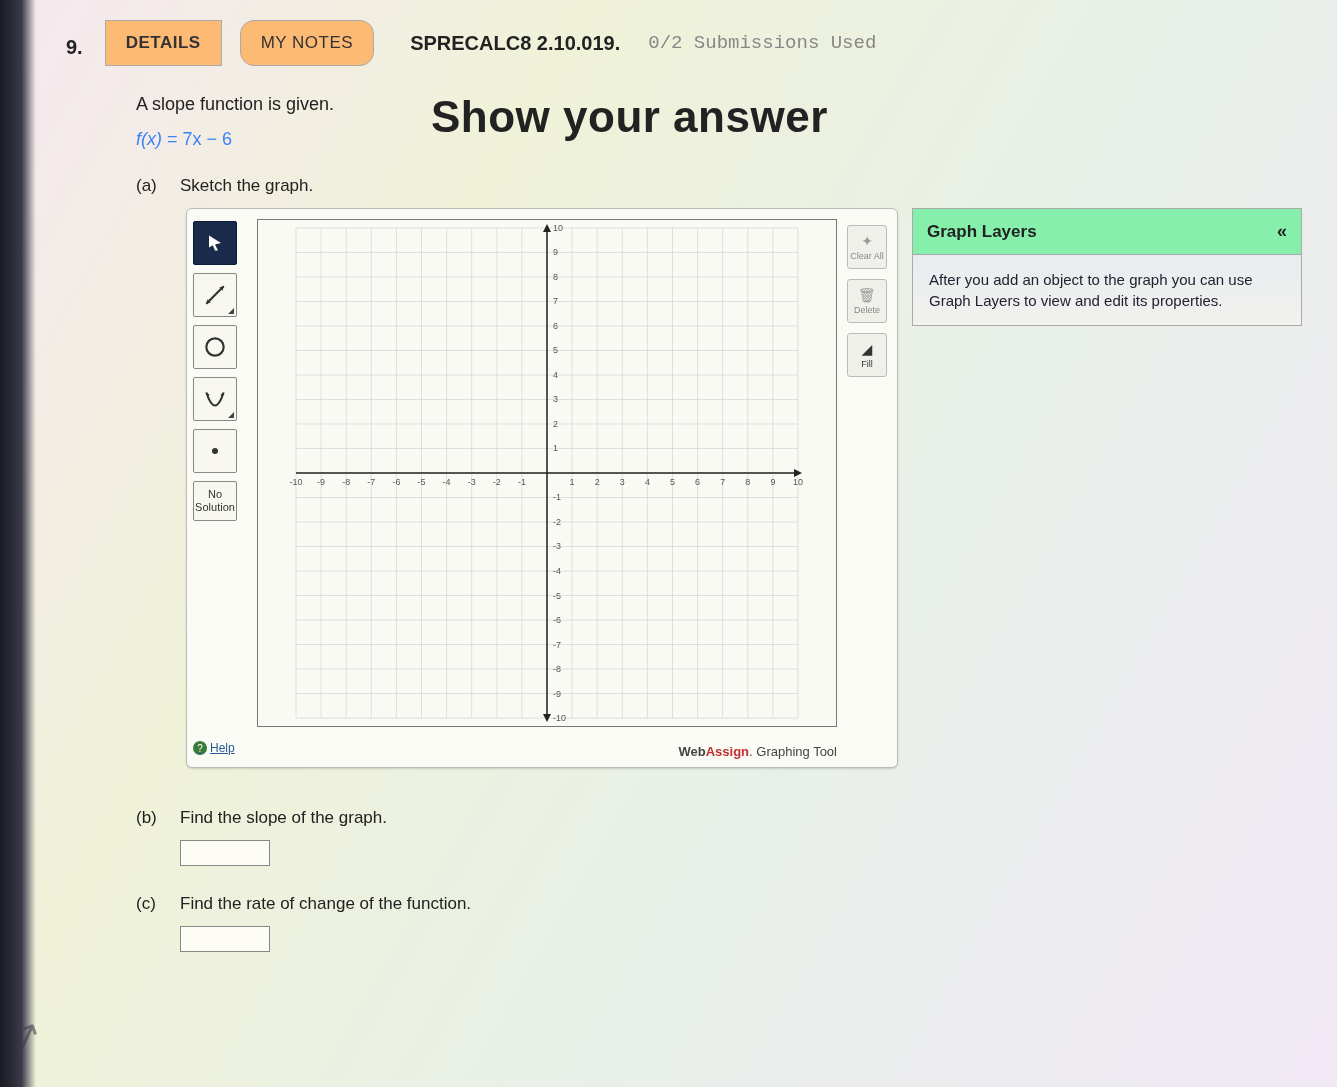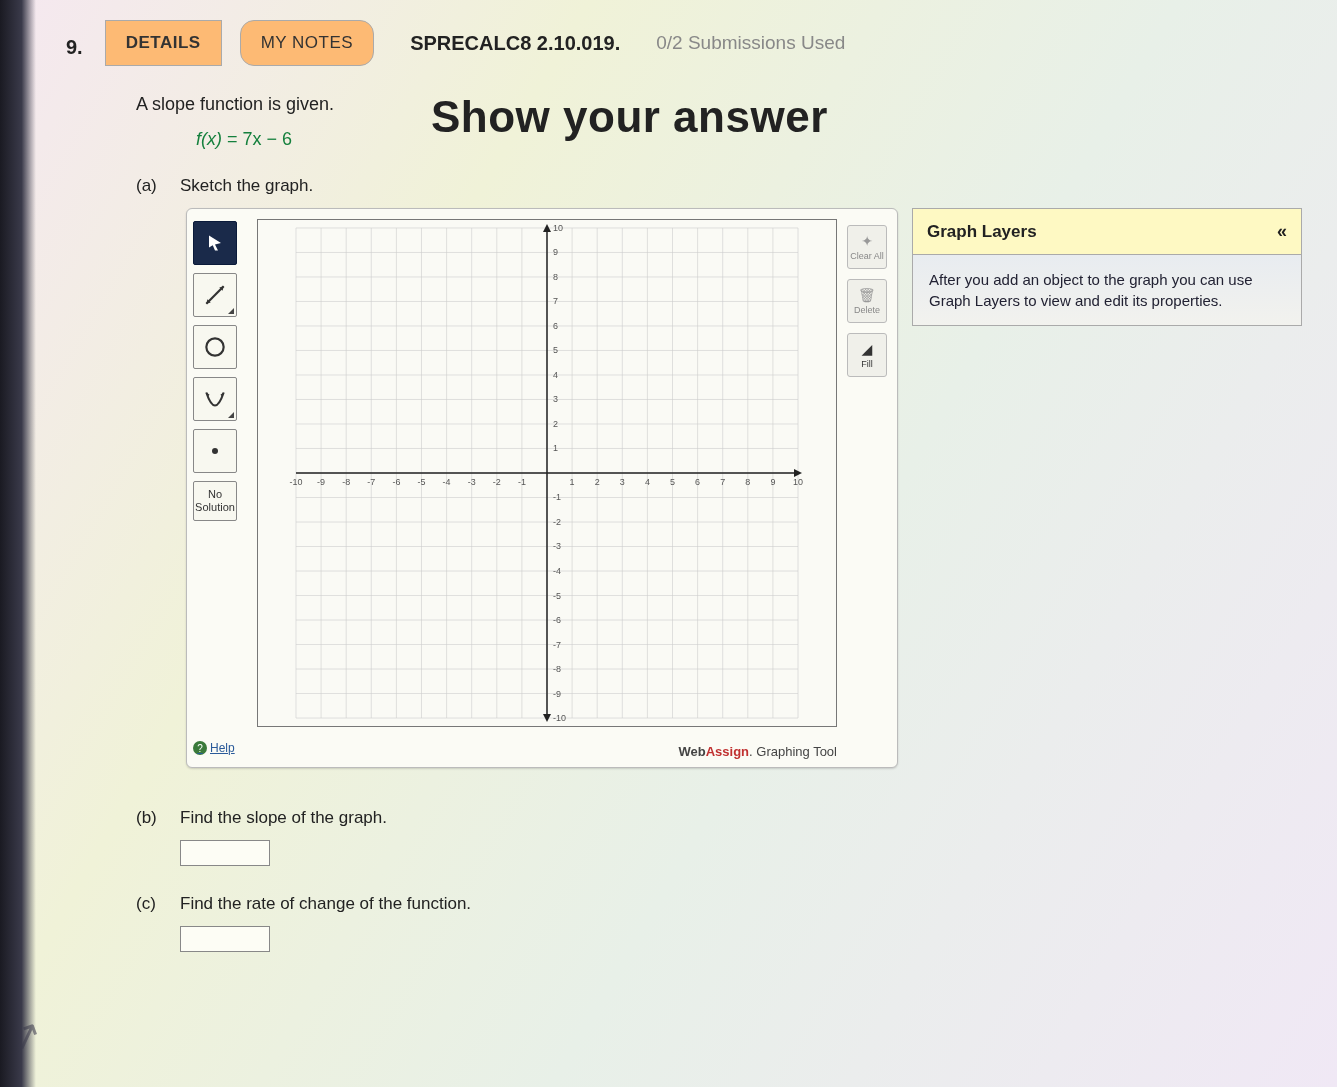--- a/index.html
+++ b/index.html
@@ -28,25 +28,25 @@
   .qnum {
     font-size: 20px; font-weight: bold; color: #222; padding: 8px 4px 0 0;
   }
   .btn {
     border: 1px solid #aaa; background: #fdba74;
     padding: 12px 20px; font-size: 17px; font-weight: bold; color: #333;
     cursor: pointer; letter-spacing: 0.5px;
   }
   .btn.notes { font-weight: normal; border-radius: 14px; }
   .prob-code { font-size: 20px; font-weight: bold; color: #222; margin-left: 18px; }
-  .subs { font-size: 19px; color: #888; margin-left: 18px; }
+  .subs { font-size: 19px; color: #888; margin-left: 10px; font-family: Liberation Mono, monospace; }
 
   .content { margin-left: 70px; }
   .intro-line { font-size: 18px; color: #222; margin-bottom: 14px; }
-  .eq-line { font-size: 18px; color: #15803d; margin-left: 60px; margin-bottom: 26px; font-style: italic;}
+  .eq-line { font-size: 18px; color: #3b82f6; margin-bottom: 26px; font-style: italic;}
   .eq-line .normal { font-style: normal; }
 
   .overlay-title {
     position: absolute; left: 395px; top: 92px;
     font-size: 44px; font-weight: 900; color: #222;
     letter-spacing: 0.5px;
   }
 
   .part-row { display: flex; gap: 16px; margin-bottom: 12px; align-items: baseline;}
   .part-label { font-size: 17px; color: #222; width: 28px; }
@@ -100,21 +100,21 @@
   .footer-brand {
     position: absolute; bottom: 8px; right: 60px; font-size: 13px; color: #444;
   }
   .footer-brand b .gr { color: #c03030;}
 
   
   .layers-panel {
     width: 390px;
   }
   .layers-head {
-    background: #fef9c3; border: 1px solid #aaa; padding: 12px 14px;
+    background: #86efac; border: 1px solid #aaa; padding: 12px 14px;
     font-size: 17px; font-weight: bold; color: #222;
     display: flex; justify-content: space-between; align-items: center;
   }
   .layers-head .coll { font-size: 18px; cursor: pointer;}
   .layers-body {
     background: linear-gradient(#e8ecf0, #f2f2ee); border: 1px solid #aaa; border-top: none;
     padding: 14px 16px; font-size: 15px; color: #223; line-height: 1.4;
   }
   
   .cursor-glyph {

